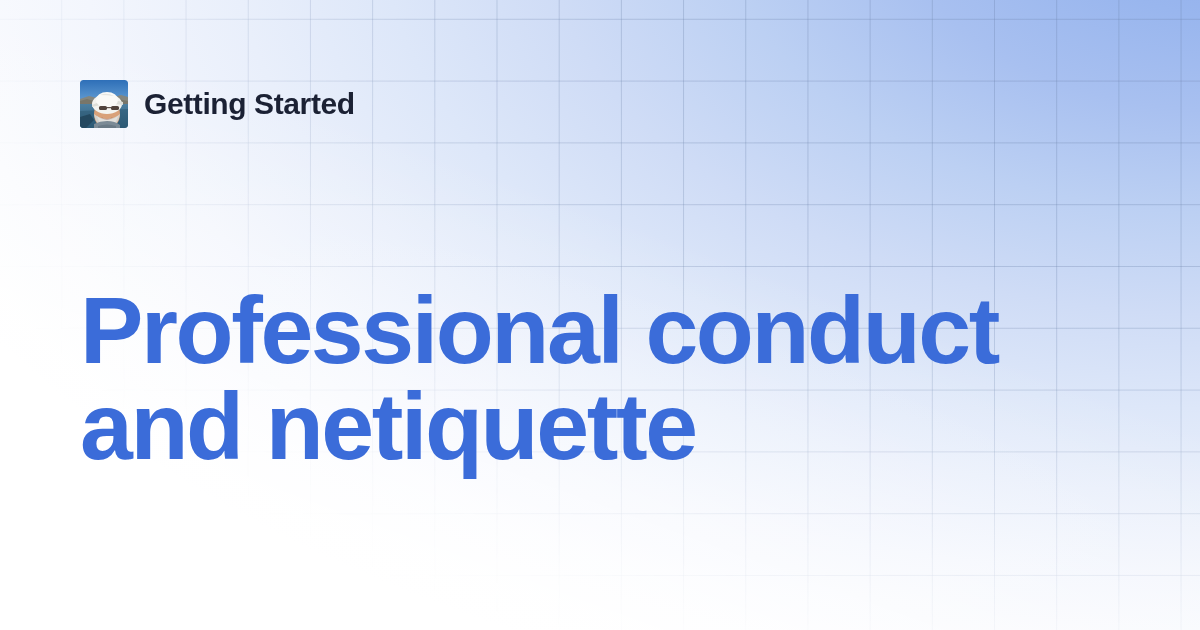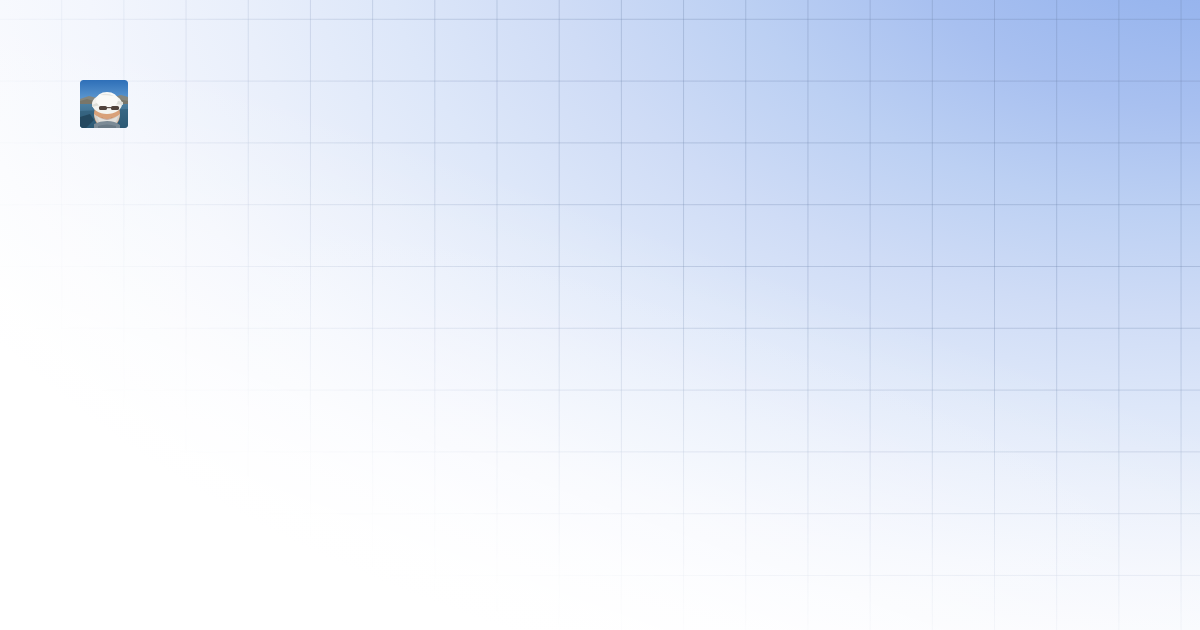--- a/index.html
+++ b/index.html
@@ -211,18 +211,21 @@
             <rect x="31" y="26" width="8" height="4" rx="1.6" fill="#3a2a22" opacity="0.88"></rect>
             <rect x="27" y="27" width="4" height="1.2" fill="#3a2a22" opacity="0.8"></rect>
             <path d="M21 37 q6 4 12 0 q-6 6 -12 0 Z" fill="#8a4d3c" opacity="0.75"></path>
             <path d="M22 38 q5 3 10 0 q-5 2 -10 0 Z" fill="#ffffff" opacity="0.85"></path>
             <path d="M14 44 q6 -3 13 -3 q8 0 13 4 l0 3 l-26 0 Z" fill="#7c8b96"></path>
             <path d="M18 46 q9 -3 18 0 l0 2 l-18 0 Z" fill="#6a7a86"></path>
           </g>
         </svg>
       </span>
 
+      <span class="brand-title">Getting Started</span>
     </div>
 
+    <h1 class="headline">Professional conduct
+and netiquette</h1>
 
 
   </div>
 </div>
 
 </body></html>

